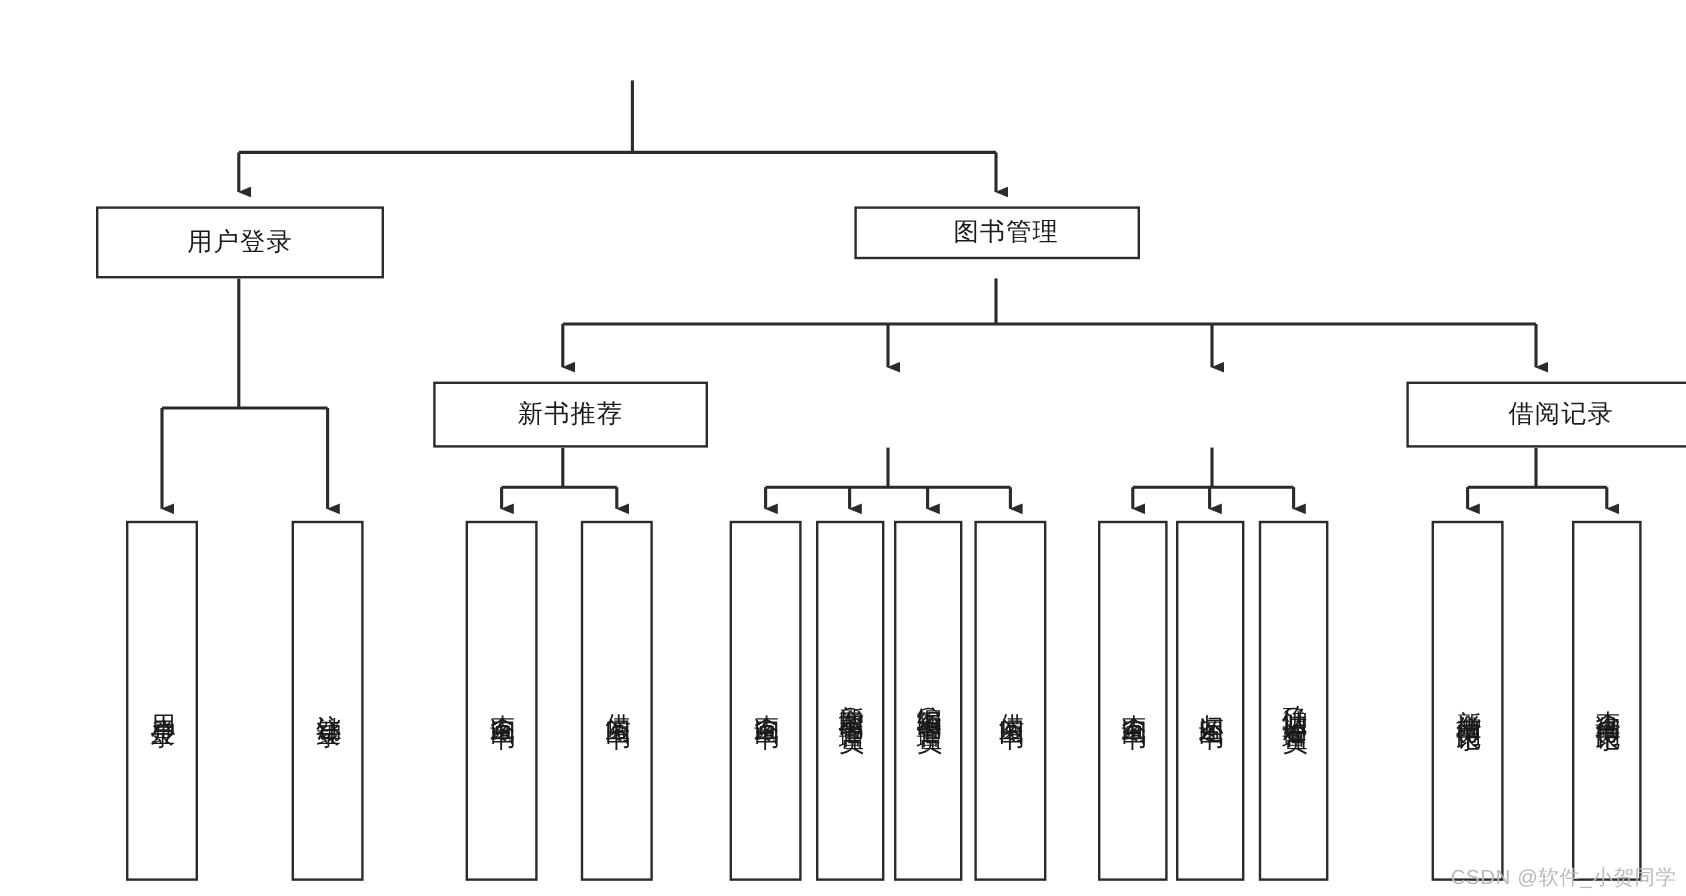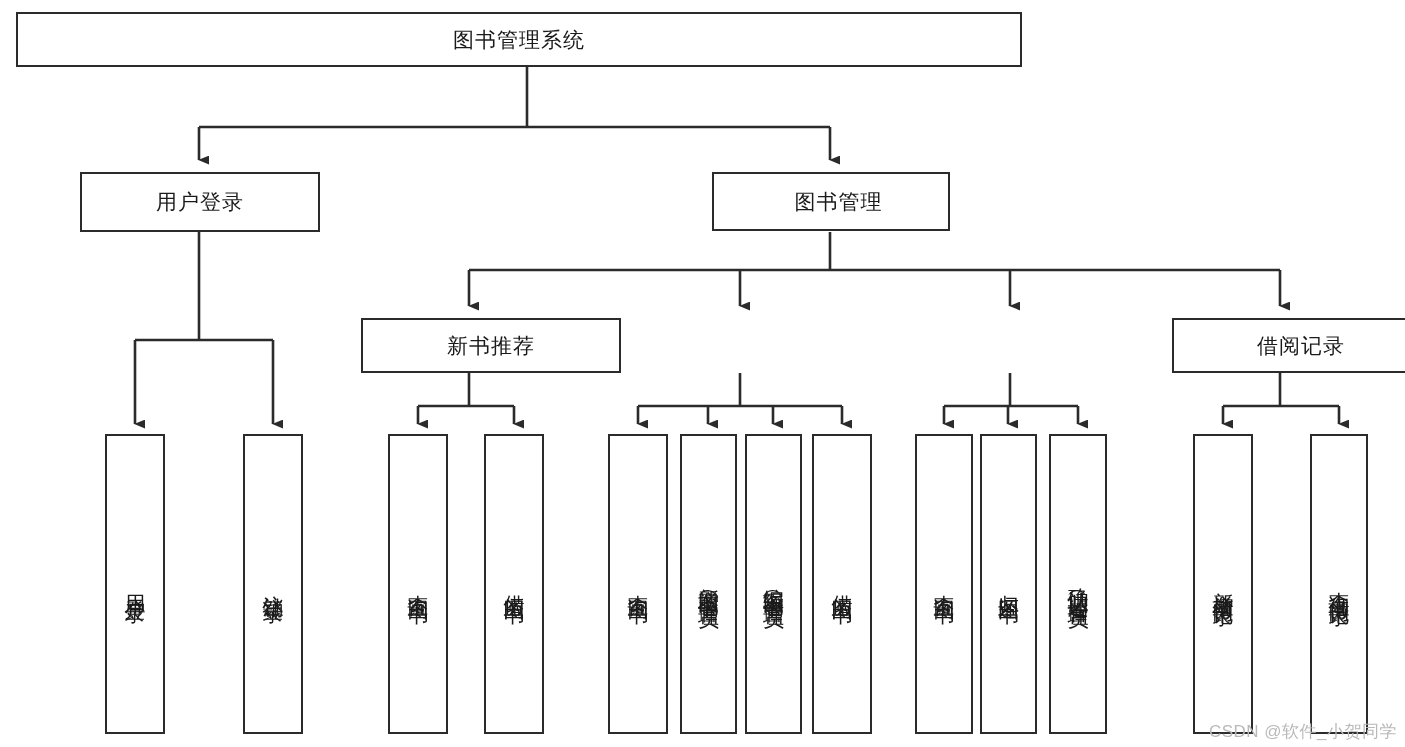--- a/index.html
+++ b/index.html
@@ -118,33 +118,30 @@
       <path d="M1008,406 L1008,424" marker-end="url(#arrowhead)"></path>
       <path d="M1078,406 L1078,424" marker-end="url(#arrowhead)"></path>
 
       <path d="M1280,373 L1280,406"></path>
       <path d="M1223,406 L1339,406"></path>
       <path d="M1223,406 L1223,424" marker-end="url(#arrowhead)"></path>
       <path d="M1339,406 L1339,424" marker-end="url(#arrowhead)"></path>
     </g>
   </svg>
 
-  <div class="node horiz" style="left:16px; top:12px; width:1006px; height:55px;">
-    <span class="lbl">图书管理系统</span>
-  </div>
 
   <div class="node horiz" style="left:80px; top:172px; width:240px; height:60px;">
     <span class="lbl">用户登录</span>
   </div>
 
-  <div class="node horiz" style="left:712px; top:172px; width:238px; height:59px;padding-left:15px;">
+  <div class="node horiz" style="left:712px; top:172px; width:238px; height:44px;padding-left:15px;">
     <span class="lbl">图书管理</span>
   </div>
 
-  <div class="node horiz" style="left:361px; top:318px; width:260px; height:55px;">
+  <div class="node horiz" style="left:361px; top:318px; width:229px; height:55px;">
     <span class="lbl">新书推荐</span>
   </div>
 
 
 
   <div class="node horiz" style="left:1172px; top:318px; width:258px; height:55px;">
     <span class="lbl">借阅记录</span>
   </div>
 
   <div class="node vert" style="left:105px; top:434px; width:60px; height:300px;">

